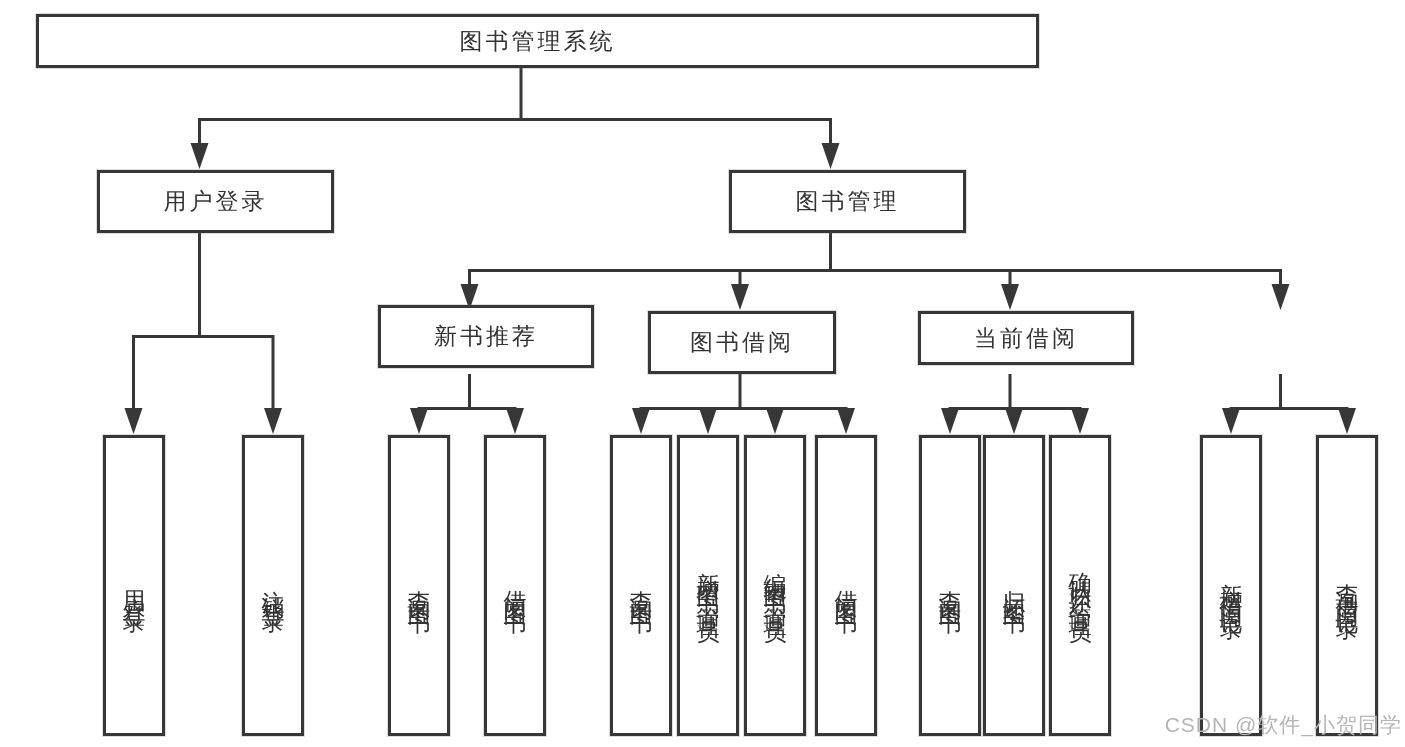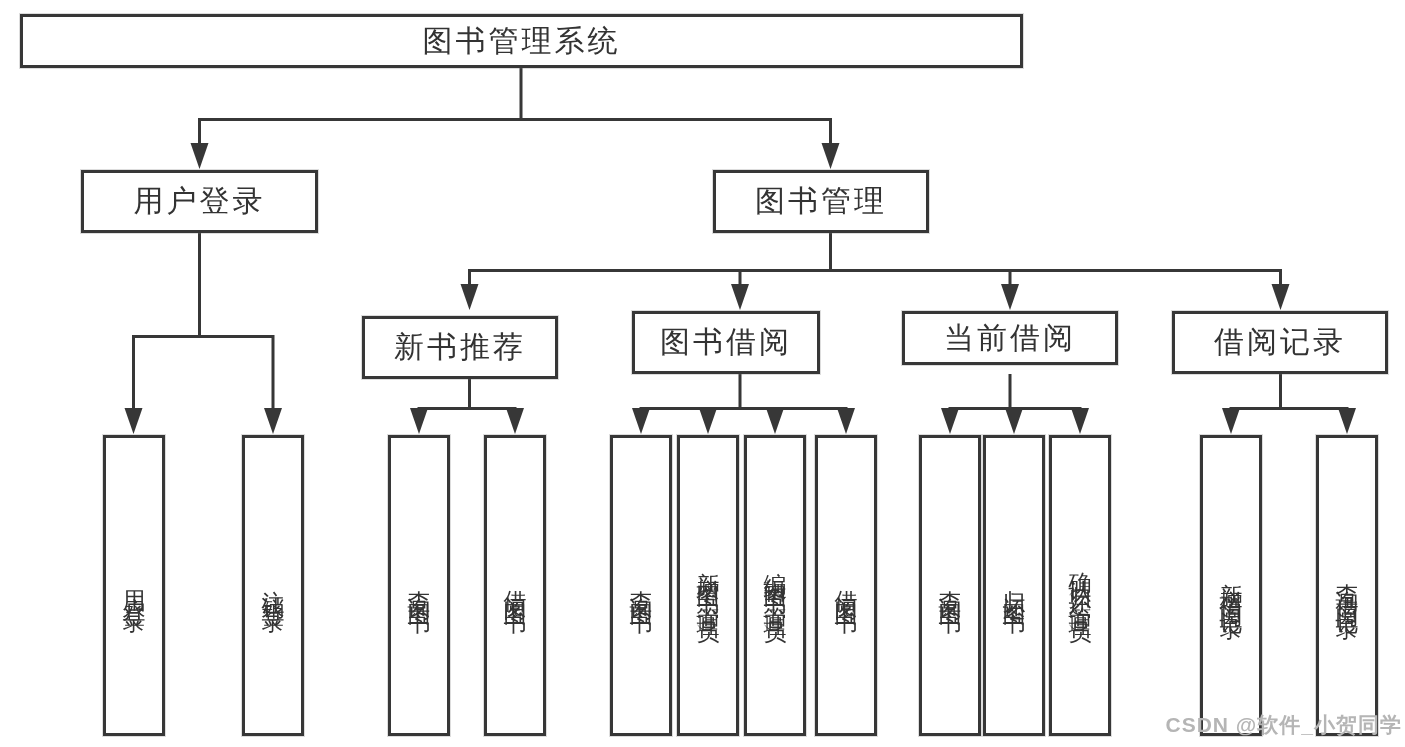--- a/index.html
+++ b/index.html
@@ -16,33 +16,33 @@
   .conn{stroke:var(--line);stroke-width:3;fill:none;}
   .arrowhead{fill:var(--line);stroke:none;}
   .box{
     position:absolute;box-sizing:border-box;
     background:var(--box-bg);
     border:3px solid var(--box-border);
     color:var(--text);
     display:flex;align-items:center;justify-content:center;
     box-shadow:0 0 0 1px rgba(120,120,120,.25);
   }
-  .hbox{font-size:30px;letter-spacing:3px;white-space:nowrap;}
+  .hbox{font-size:23px;letter-spacing:3px;white-space:nowrap;margin-left:16px;}
   .leaf{
     writing-mode:vertical-rl;
     text-orientation:mixed;
     font-size:23px;
     letter-spacing:7px;
     line-height:1;
     text-align:center;
   }
   .watermark{
     position:absolute;right:3px;top:711px;z-index:10;
     font-size:21px;letter-spacing:1px;
-    color:var(--watermark);white-space:nowrap;font-weight:bold;
+    color:var(--watermark);white-space:nowrap;
   }
 </style>
 </head>
 <body>
 
 <div class="canvas">
 
   <svg class="connectors" viewBox="0 0 1405 747" xmlns="http://www.w3.org/2000/svg">
 
     <path class="conn" d="M521 68V120 M198 119.5H832 M199.5 119.5V146 M830.5 119.5V146"></path>
@@ -75,26 +75,25 @@
     <polygon class="arrowhead" points="1071,408 1089,408 1080,434"></polygon>
 
     <path class="conn" d="M1280.5 374V410 M1229.5 408.5H1348.5"></path>
     <polygon class="arrowhead" points="1222,408 1240,408 1231,434"></polygon>
     <polygon class="arrowhead" points="1338,408 1356,408 1347,434"></polygon>
   </svg>
 
   <div class="box hbox" style="left:20px;top:14px;width:1003px;height:54px">图书管理系统</div>
 
   <div class="box hbox" style="left:81px;top:170px;width:237px;height:63px">用户登录</div>
-  <div class="box hbox" style="left:713px;top:170px;width:216px;height:63px">图书管理</div>
+  <div class="box hbox" style="left:713px;top:170px;width:237px;height:63px">图书管理</div>
 
-  <div class="box hbox" style="left:362px;top:316px;width:196px;height:63px">新书推荐</div>
+  <div class="box hbox" style="left:362px;top:305px;width:216px;height:63px">新书推荐</div>
   <div class="box hbox" style="left:632px;top:311px;width:188px;height:63px">图书借阅</div>
   <div class="box hbox" style="left:902px;top:311px;width:216px;height:54px">当前借阅</div>
-  <div class="box hbox" style="left:1172px;top:311px;width:216px;height:63px">借阅记录</div>
 
   <div class="box leaf" style="left:103px;top:435px;width:62px;height:301px">用户登录</div>
   <div class="box leaf" style="left:242px;top:435px;width:62px;height:301px">注销登录</div>
 
   <div class="box leaf" style="left:388px;top:435px;width:62px;height:301px">查询图书</div>
   <div class="box leaf" style="left:484px;top:435px;width:62px;height:301px">借阅图书</div>
 
   <div class="box leaf" style="left:610px;top:435px;width:62px;height:301px">查询图书</div>
   <div class="box leaf" style="left:677px;top:435px;width:62px;height:301px">新增图书（管理员）</div>
   <div class="box leaf" style="left:744px;top:435px;width:62px;height:301px">编辑图书（管理员）</div>

